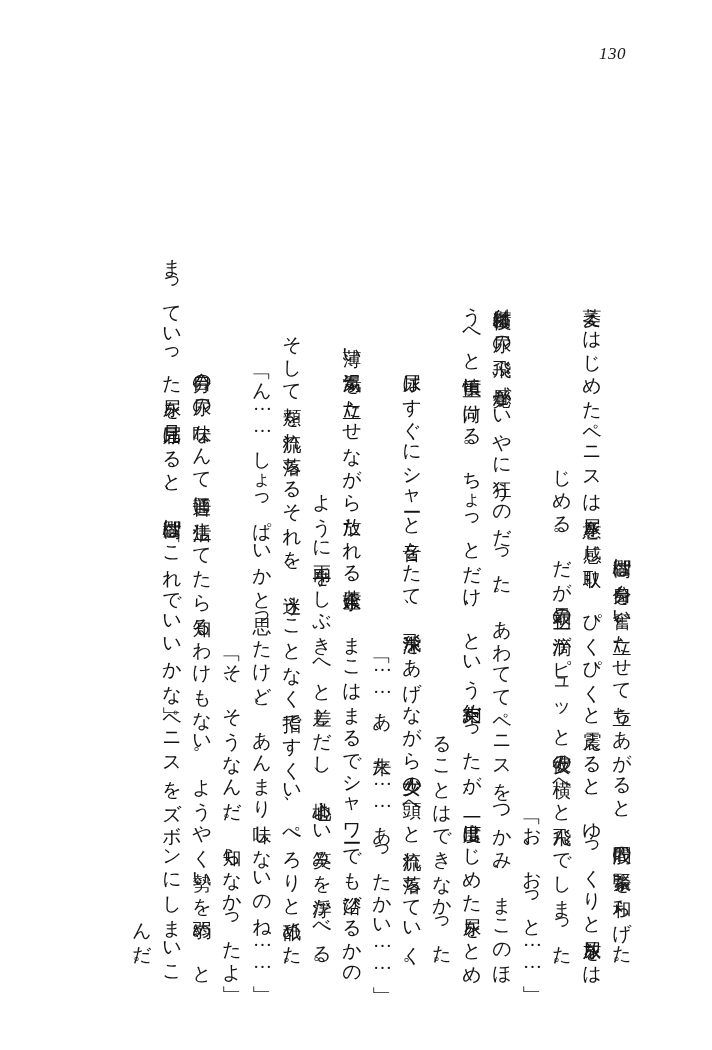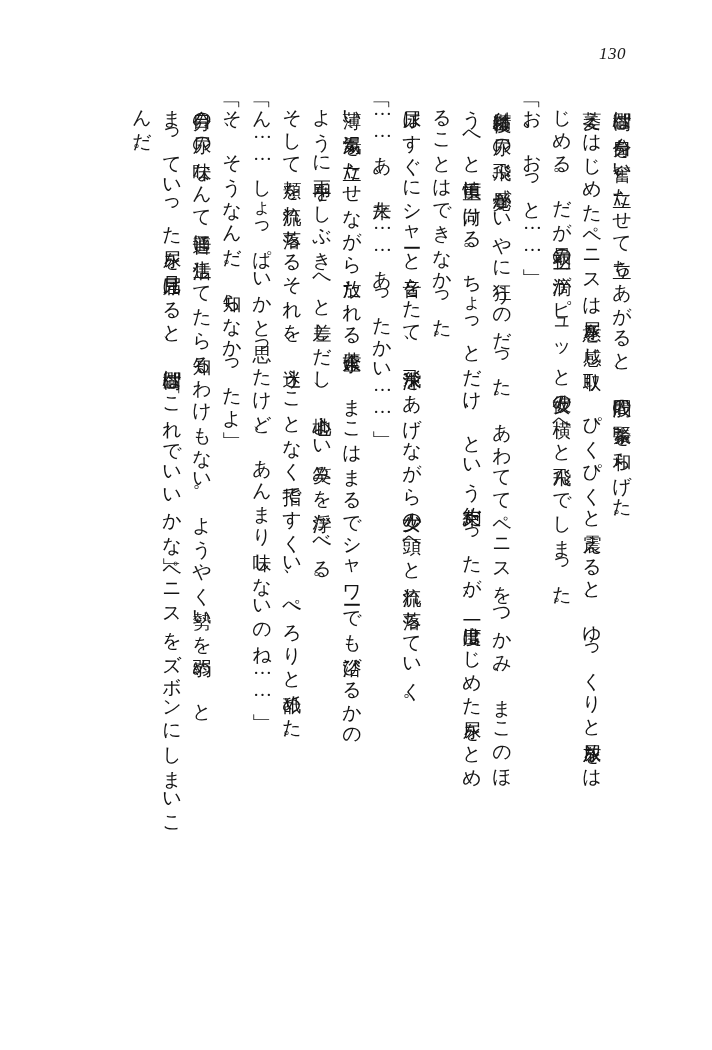--- a/index.html
+++ b/index.html
@@ -10,20 +10,21 @@
   body {
     font-family: "Liberation Serif", "DejaVu Serif", serif;
     color: #111111;
   }
   #page {
     position: relative;
     width: 712px;
     height: 1050px;
     background: #ffffff;
     overflow: hidden;
+    text-align: right;
   }
   
   #page-number {
     position: absolute;
     top: 44px;
     right: 86px;
     font-size: 17px;
     font-style: italic;
     font-family: "Liberation Serif", "DejaVu Serif", serif;
     color: #1a1a1a;

